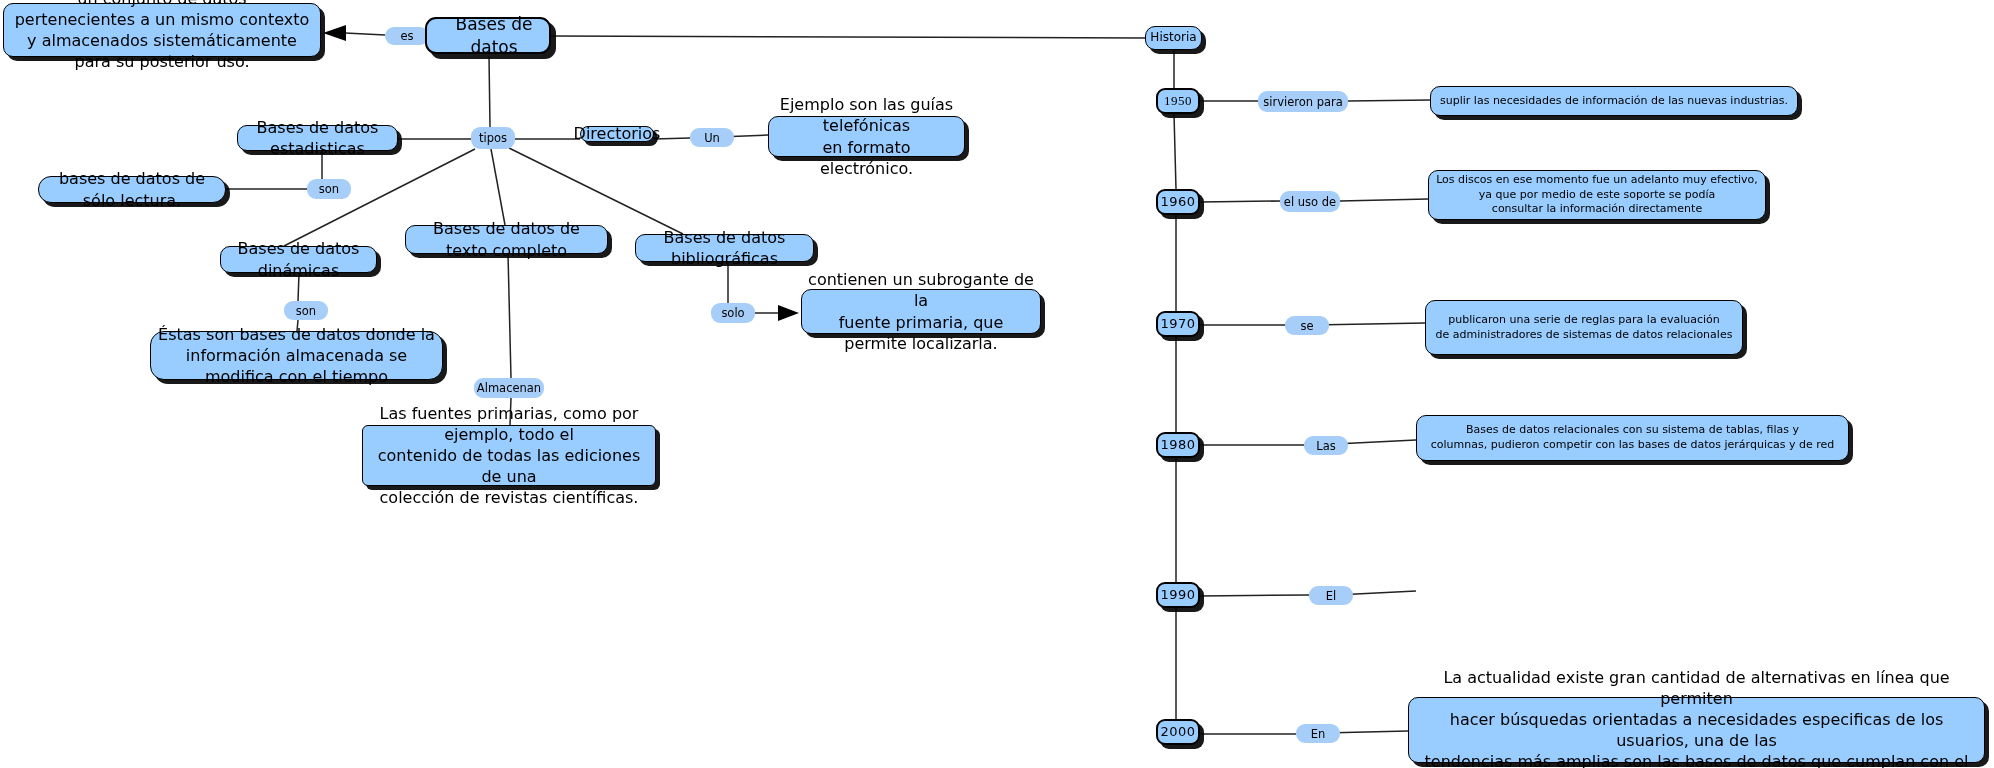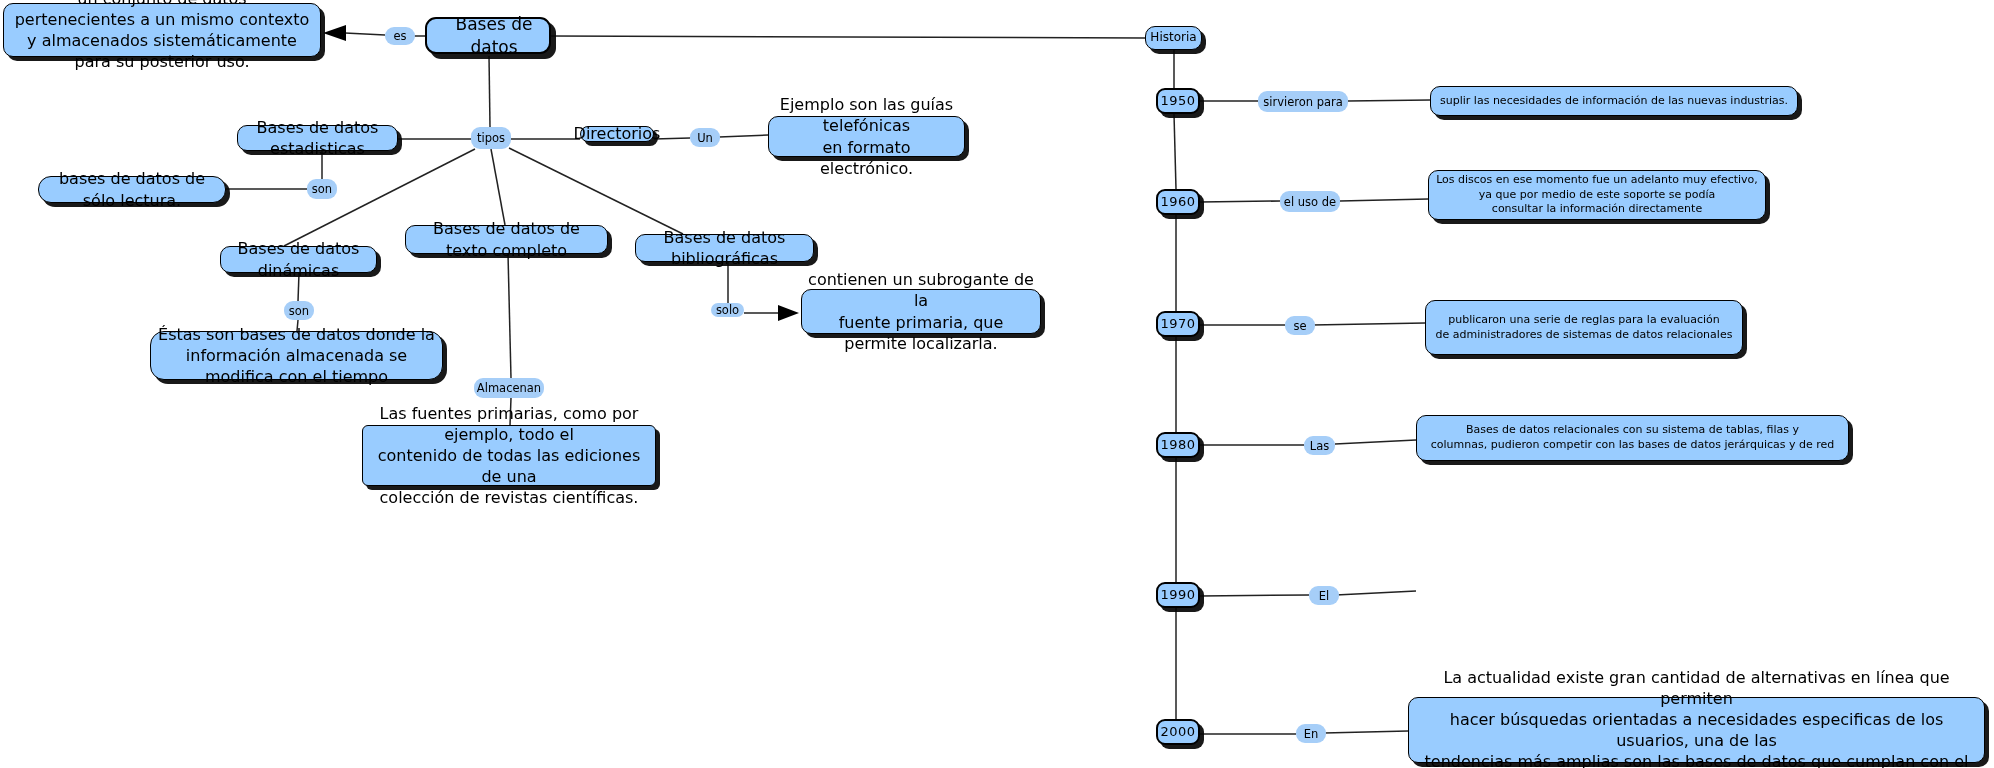--- a/index.html
+++ b/index.html
@@ -14,21 +14,21 @@
     display:flex;align-items:center;justify-content:center;text-align:center;
     font-size:16px;line-height:1.32;white-space:pre-line;padding:2px 5px;
   }
   .root{font-size:17px;border-width:2px;border-radius:11px;box-shadow:5px 5px 0 rgba(5,5,5,.92);padding-left:17px;}
   .year{font-size:13px;border-width:2px;border-radius:9px;letter-spacing:.5px;}
   .event{font-size:11px;}
   .e2000{font-size:16px;}
   .link-label{
     position:absolute;box-sizing:border-box;background:#A6CEF8;border-radius:9px;
     display:flex;align-items:center;justify-content:center;text-align:center;
-    font-size:11.5px;padding:1px 15px;white-space:nowrap;
+    font-size:11.5px;padding:1px 22px;white-space:nowrap;
   }
 </style>
 </head>
 <body>
 
 <div id="canvas">
 
   <svg class="wires" viewBox="0 0 1994 768" xmlns="http://www.w3.org/2000/svg">
     <g stroke="#222" stroke-width="1.5" fill="none">
 
@@ -118,28 +118,28 @@
   <div class="node" style="left:405px;top:225px;width:203px;height:29px;">Bases de datos de texto completo</div>
 
   <div class="link-label" style="left:474px;top:378px;width:70px;height:20px;">Almacenan</div>
 
   <div class="node" style="left:362px;top:425px;width:294px;height:61px;border-radius:6px;">Las fuentes primarias, como por ejemplo, todo el
 contenido de todas las ediciones de una
 colección de revistas científicas.</div>
 
   <div class="node" style="left:635px;top:234px;width:179px;height:28px;">Bases de datos bibliográficas</div>
 
-  <div class="link-label" style="left:711px;top:303px;width:33px;height:14px;text-align:center;">solo</div>
+  <div class="link-label" style="left:711px;top:303px;width:33px;height:20px;text-align:center;">solo</div>
 
   <div class="node" style="left:801px;top:289px;width:240px;height:45px;">contienen un subrogante de la
 fuente primaria, que permite localizarla.</div>
 
   <div class="node" style="left:1145px;top:26px;width:57px;height:24px;font-size:12px;">Historia</div>
 
-  <div class="node year" style="left:1156px;top:88px;width:44px;height:26px;">1950</div>
+  <div class="node year" style="left:1156px;top:88px;width:44px;height:26px;font-family:Liberation Serif, serif;">1950</div>
   <div class="link-label" style="left:1258px;top:91px;width:90px;height:21px;">sirvieron para</div>
   <div class="node event" style="left:1430px;top:86px;width:368px;height:30px;">suplir las necesidades de información de las nuevas industrias.</div>
 
   <div class="node year" style="left:1156px;top:189px;width:44px;height:26px;">1960</div>
   <div class="link-label" style="left:1280px;top:191px;width:60px;height:21px;">el uso de</div>
   <div class="node event" style="left:1428px;top:170px;width:338px;height:50px;">Los discos en ese momento fue un adelanto muy efectivo,
 ya que por medio de este soporte se podía
 consultar la información directamente</div>
 
   <div class="node year" style="left:1156px;top:311px;width:44px;height:26px;">1970</div>

